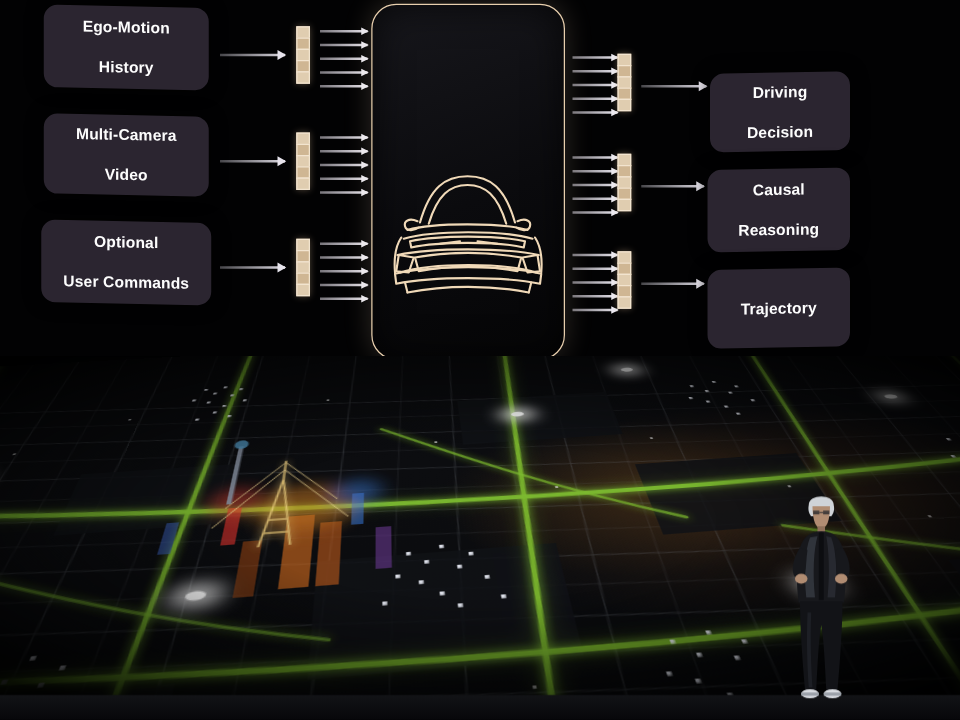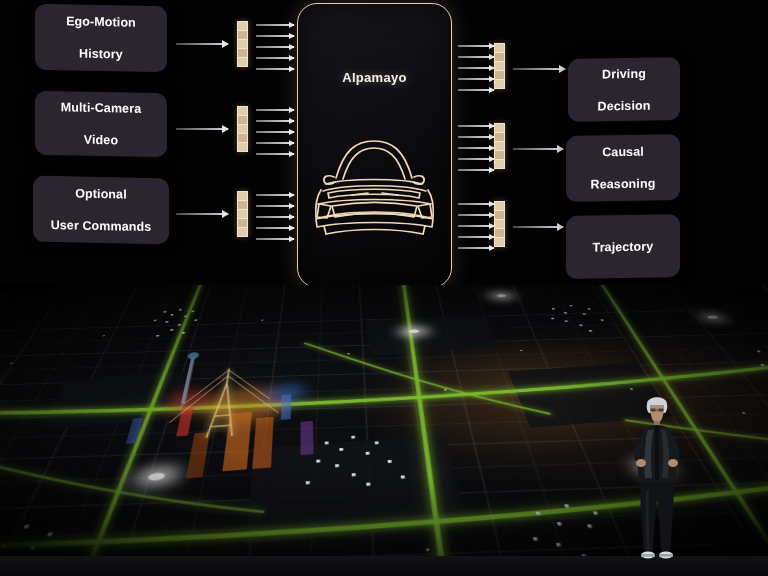--- a/index.html
+++ b/index.html
@@ -247,21 +247,20 @@
     </div>
     <div class="arrowbundle" style="left:256px; top:194px; width:38px; height:46px;">
       <div class="ar"></div>
         <div class="ar"></div>
         <div class="ar"></div>
         <div class="ar"></div>
         <div class="ar"></div>
     </div>
 
     <div id="alpamayo-panel">
-      <div id="alpamayo-title">Alpamayo</div>
       <div id="car-art">
         <svg viewBox="0 0 137 125" fill="none" stroke="#f0d9b8" stroke-width="1.7" stroke-linecap="round" stroke-linejoin="round">
 
           <path d="M30 56 C38 28 50 19 68 19 C86 19 98 28 106 56"></path>
           <path d="M37 57 C44 34 54 26 68 26 C82 26 92 34 99 57"></path>
 
           <path d="M28 55 C21 52 17 55 18 59 C19 63 25 63 29 60"></path>
           <path d="M108 55 C115 52 119 55 118 59 C117 63 111 63 107 60"></path>
 
           <path d="M20 62 C40 56 96 56 116 62"></path>

